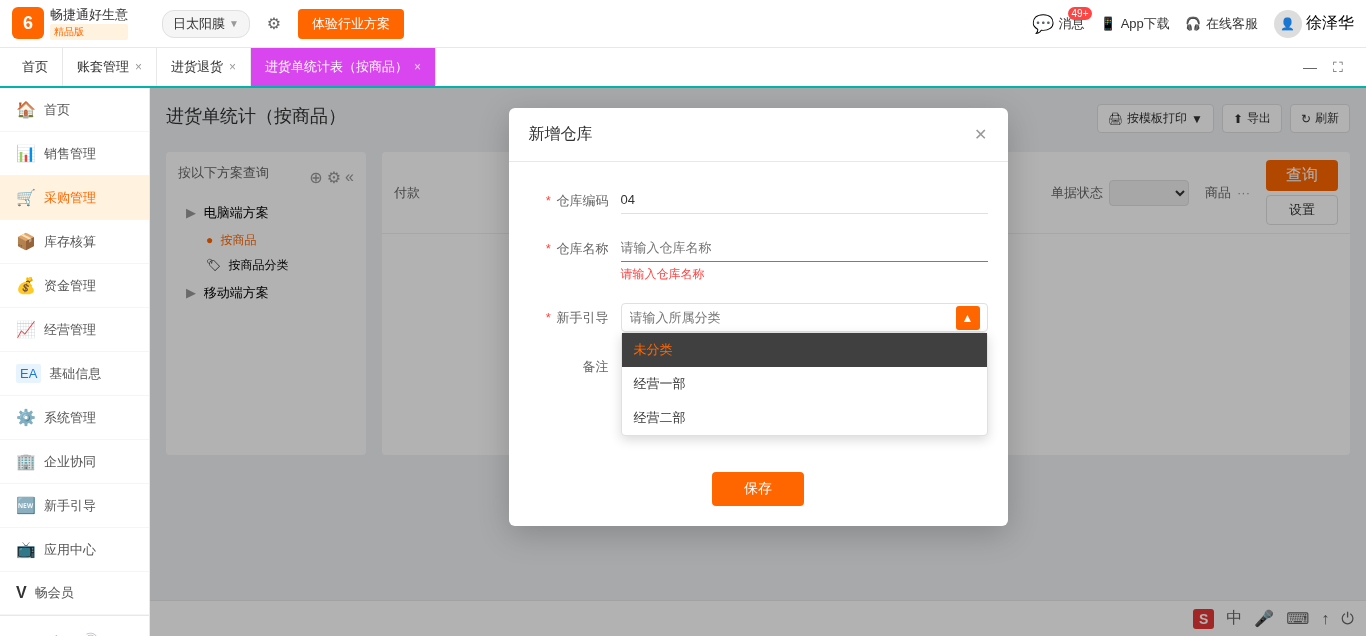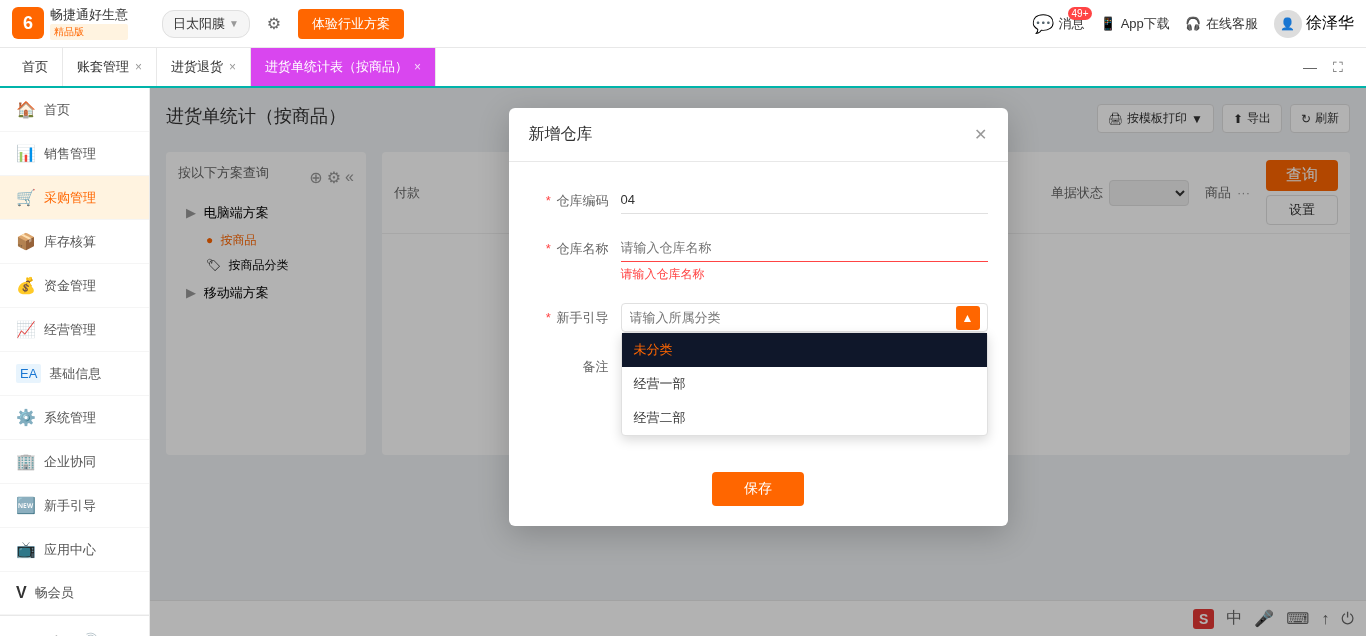--- a/index.html
+++ b/index.html
@@ -196,21 +196,21 @@
     }
     .dropdown-list {
       position: absolute; top: 100%; left: 0; right: 0;
       background: white; border: 1px solid #e0e0e0; border-radius: 4px;
       box-shadow: 0 4px 12px rgba(0,0,0,0.15);
       z-index: 200;
     }
     .dropdown-item {
       padding: 8px 12px; font-size: 13px; cursor: pointer; color: #333;
     }
-    .dropdown-item.selected { background: #0f172a; color: #ff6600; }
+    .dropdown-item.selected { background: #404040; color: #ff6600; }
     .form-textarea {
       width: 100%; border: 1px solid #e0e0e0; border-radius: 4px;
       padding: 6px 8px; font-size: 13px; outline: none; resize: none;
       min-height: 60px;
     }
     .modal-footer {
       display: flex; justify-content: center; gap: 12px;
       padding: 12px 20px 20px;
     }
     .btn-save {

